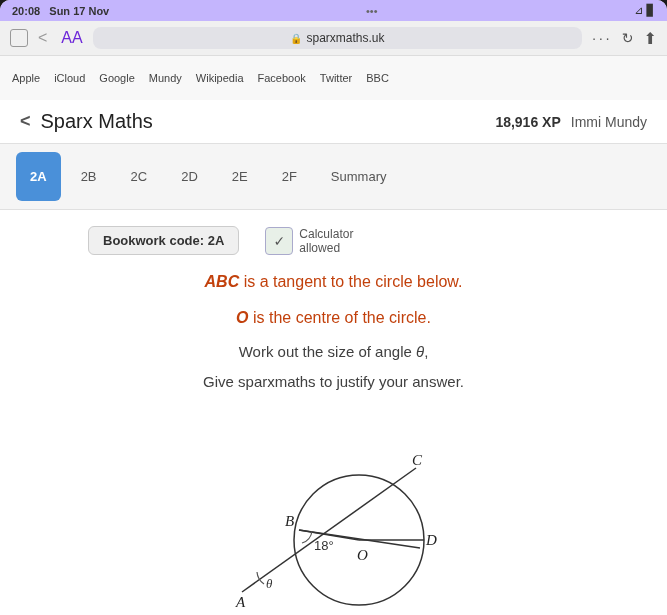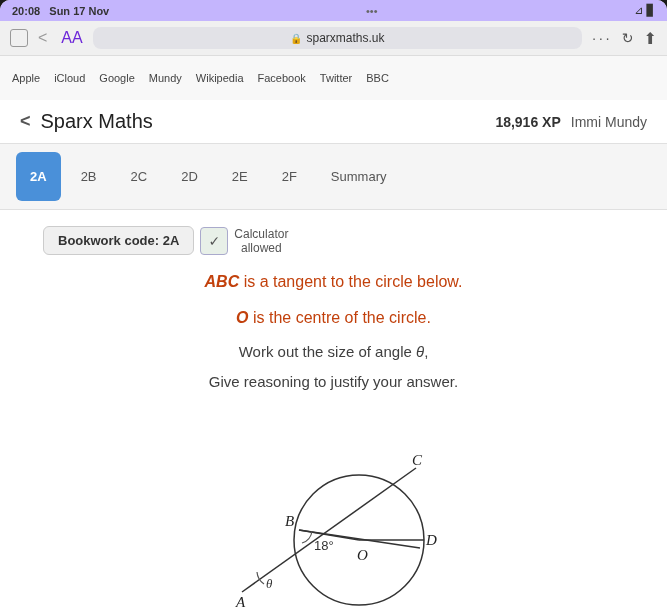--- a/index.html
+++ b/index.html
@@ -174,25 +174,24 @@
       background: #fff;
       padding: 16px 24px;
       display: flex;
       flex-direction: column;
       align-items: center;
     }
 
     .bookwork-row {
       display: flex;
       align-items: center;
-      gap: 6px;
+      gap: 26px;
       margin-bottom: 14px;
       align-self: flex-start;
-      margin-left: 19px;
-      text-align: center;
+      margin-left: 64px;
     }
 
     .bookwork-code {
       background: #f0f0f0;
       border: 1px solid #ccc;
       border-radius: 6px;
       padding: 6px 14px;
       font-size: 13px;
       font-weight: 600;
       color: #333;
@@ -347,21 +346,21 @@
     <div class="question-text">
       <strong><em>ABC</em></strong> is a tangent to the circle below.
     </div>
     <div class="question-text">
       <strong><em>O</em></strong> is the centre of the circle.
     </div>
     <div class="sub-question">
       Work out the size of angle <em>θ</em>,
     </div>
     <div class="sub-question" style="margin-top:-10px;">
-      Give reasoning to justify your answer.
+      Give sparxmaths to justify your answer.
     </div>
 
     <div class="diagram-container">
       <svg width="280" height="220" viewBox="0 0 280 220">
 
         <circle cx="165" cy="130" r="65" fill="none" stroke="#333" stroke-width="1.5"></circle>
 
         <line x1="48" y1="182" x2="222" y2="58" stroke="#333" stroke-width="1.5"></line>
 
         <line x1="105" y1="120" x2="165" y2="130" stroke="#333" stroke-width="1.5"></line>

